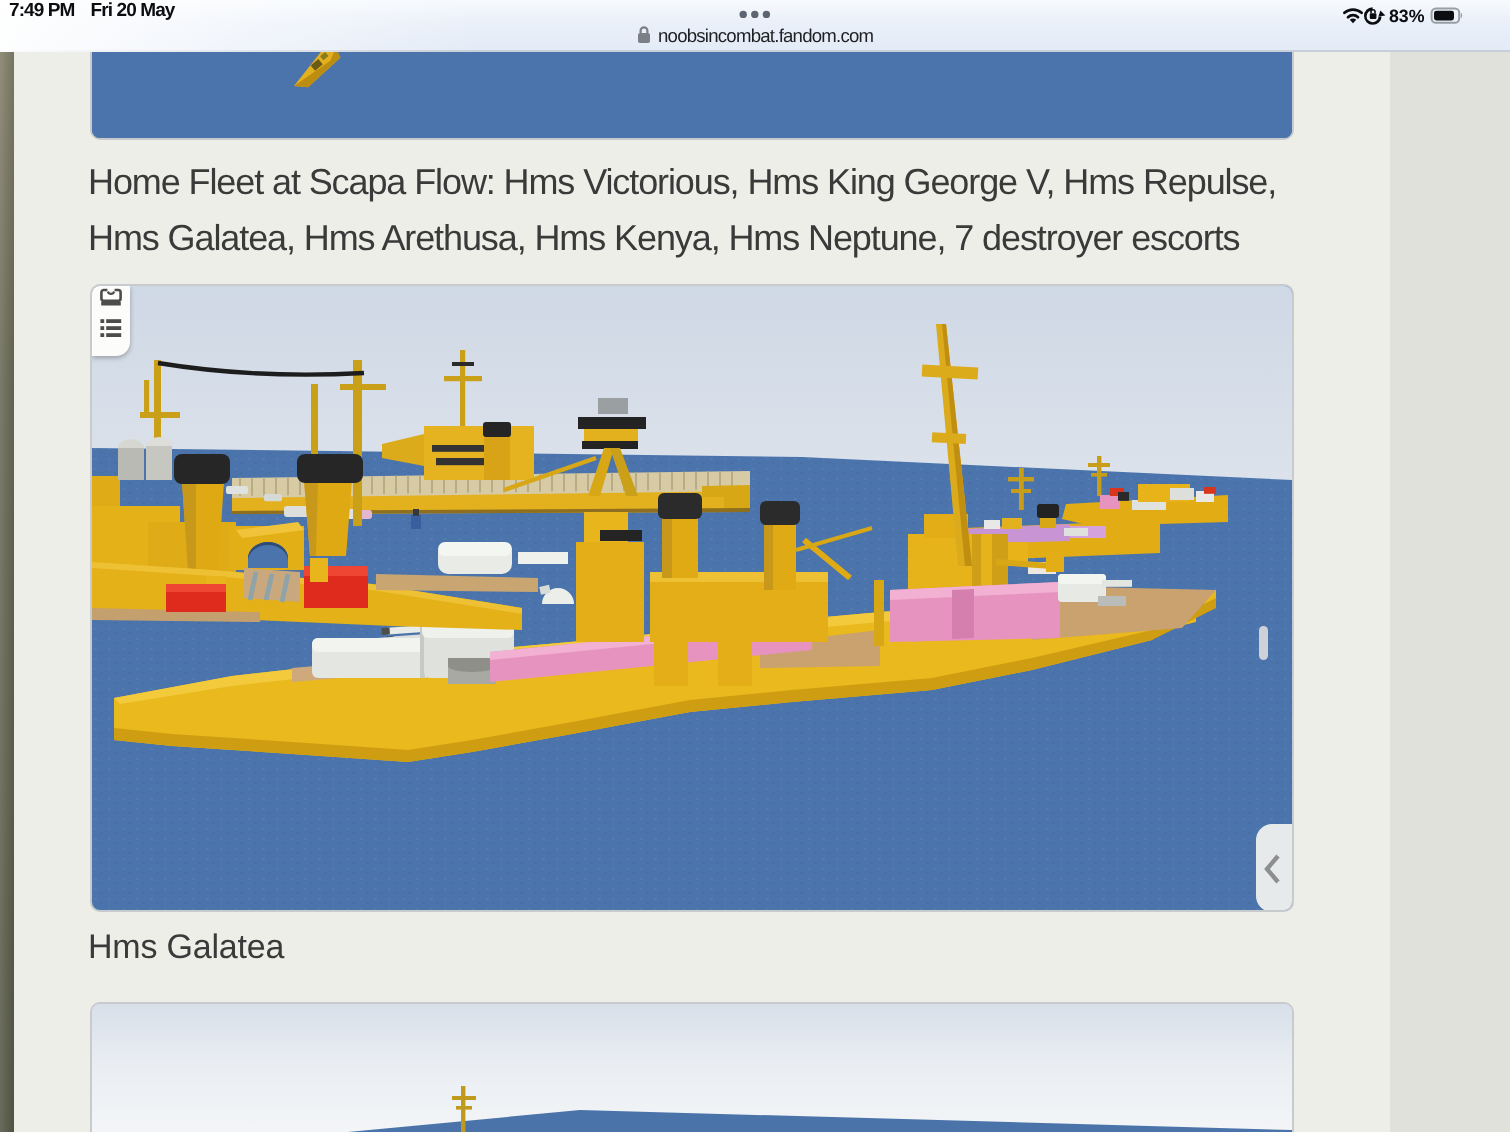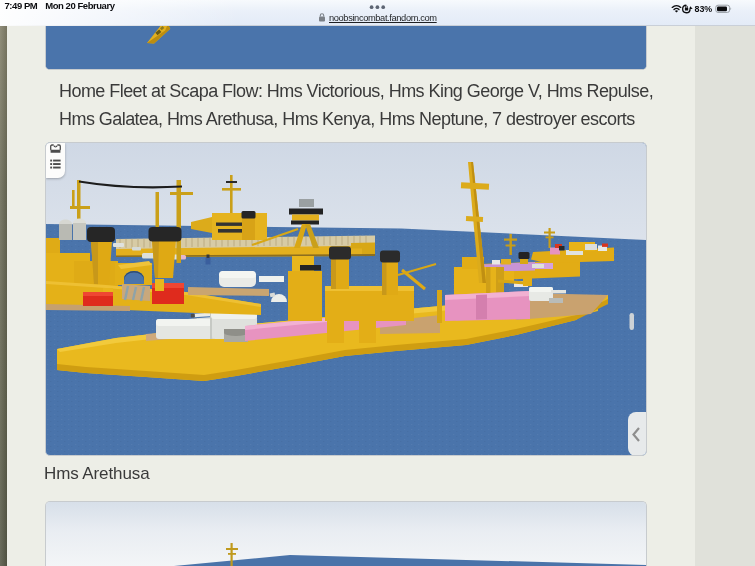--- a/index.html
+++ b/index.html
@@ -10,47 +10,47 @@
   
   #topbar{left:0;top:0;width:755px;height:26px;
     background:linear-gradient(180deg,#f7fafd 0%,#eaf0f9 45%,#e3ebf7 100%);
     border-bottom:1px solid #c9cfd8;box-sizing:border-box;}
   #topbar .white{position:absolute;left:0;top:0;width:240px;height:26px;
     background:linear-gradient(90deg,rgba(255,255,255,.95),rgba(255,255,255,0));}
   #clock{left:4.5px;top:0px;font-size:9.5px;font-weight:700;color:#0c0d10;letter-spacing:-0.45px;}
   #clock .date{margin-left:8px;}
   #dots{left:369px;top:4.8px;}
   #dots svg{display:block;}
-  #urlrow{left:318px;top:13px;font-size:9.3px;letter-spacing:-0.38px;color:#1e2023;text-decoration:underline;}
+  #urlrow{left:318px;top:13px;font-size:9.3px;letter-spacing:-0.38px;color:#1e2023;}
   #statr{right:22px;top:1px;}
 
   
   #leftstrip{left:0;top:26px;width:7px;height:540px;
     background:linear-gradient(90deg,rgba(255,255,255,0.10),rgba(0,0,0,0.10)),
                linear-gradient(180deg,#84816b 0%,#6c6c58 30%,#62634f 70%,#585a49 100%);}
   #rightband{left:695px;top:26px;width:60px;height:540px;background:#e0e1da;}
 
   
   .imgcard{border:1px solid #c7cbce;box-sizing:border-box;background:#4a74ab;}
   #img1{left:45px;top:26px;width:602px;height:44px;border-top:none;
         border-radius:0 0 5px 5px;overflow:hidden;}
   #img2{left:45px;top:142px;width:602px;height:314px;border-radius:5px;overflow:hidden;}
   #img3{left:45px;top:501px;width:602px;height:65px;border-radius:5px 5px 0 0;
         background:#e8edf2;overflow:hidden;border-bottom:none;}
 
   
-  #para{left:44px;top:76.5px;width:620px;font-size:18px;letter-spacing:-0.55px;line-height:28px;color:#3a3a3a;margin-left:15px;}
+  #para{left:44px;top:76.5px;width:620px;font-size:18px;letter-spacing:-0.55px;line-height:28px;color:#3a3a3a;}
   #cap{left:44px;top:464px;font-size:17px;letter-spacing:-0.1px;color:#3a3a3a;}
 </style>
 </head>
 <body>
 
 <div id="topbar" class="abs">
   <div class="white"></div>
-  <div id="clock" class="abs">7:49 PM<span class="date">Mon 20 February</span></div>
+  <div id="clock" class="abs">7:49 PM<span class="date">Fri 20 May</span></div>
   <div id="dots" class="abs">
       <svg width="18" height="5" viewBox="0 0 18 5">
         <circle cx="2.6" cy="2.2" r="1.85" fill="#5d6573"></circle>
         <circle cx="8.4" cy="2.2" r="1.85" fill="#5d6573"></circle>
         <circle cx="14.2" cy="2.2" r="1.85" fill="#5d6573"></circle>
       </svg>
     </div>
   <div id="urlrow" class="abs">
     <svg width="8" height="9" viewBox="0 0 8 9" style="vertical-align:-1px;margin-right:3px">
       <rect x="1" y="3.5" width="6" height="5" rx="1" fill="#7b8087"></rect>
@@ -388,21 +388,21 @@
           <rect x="7.1" y="16.6" width="7.5" height="1.9"></rect>
         <rect x="4.2" y="20.1" width="1.9" height="1.9"></rect>
           <rect x="7.1" y="20.1" width="7.5" height="1.9"></rect>
         <rect x="4.2" y="23.6" width="1.9" height="1.9"></rect>
           <rect x="7.1" y="23.6" width="7.5" height="1.9"></rect>
       </g>
     </svg>
   </div>
 </div>
 
-<div id="cap" class="abs">Hms Arethusa</div>
+<div id="cap" class="abs">Hms Galatea</div>
 
 <div id="img3" class="abs imgcard">
   <svg width="600" height="64" viewBox="0 0 600 64">
     <defs>
       <linearGradient id="sky3" x1="0" y1="0" x2="0" y2="1">
         <stop offset="0" stop-color="#d7dfe9"></stop>
         <stop offset=".45" stop-color="#e9edf2"></stop>
         <stop offset="1" stop-color="#f3f5f7"></stop>
       </linearGradient>
     </defs>

